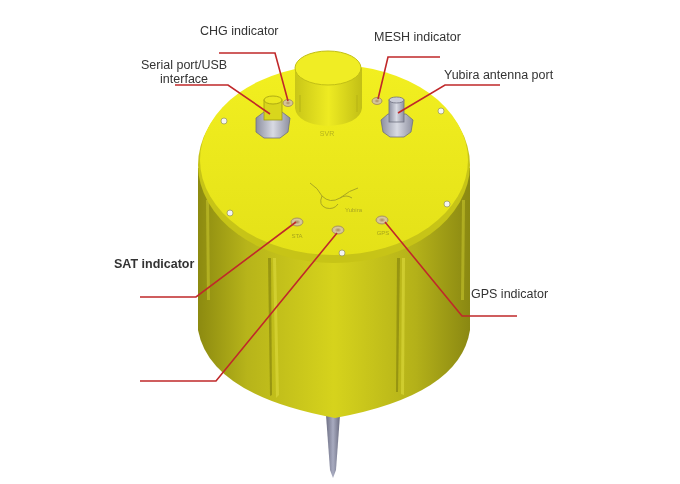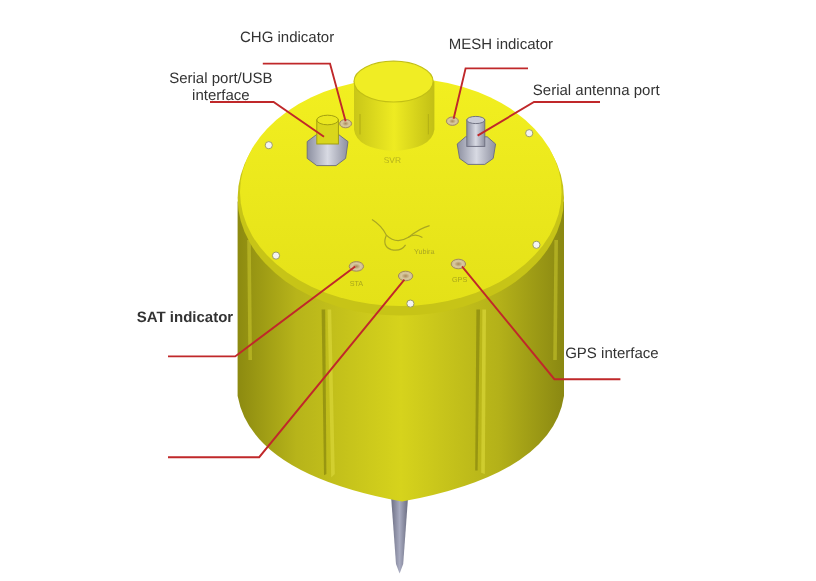--- a/index.html
+++ b/index.html
@@ -122,16 +122,16 @@
       <polyline points="140,381 216,381 337,233"></polyline>
     </g>
   </svg>
 
   <div class="label" style="left:200px; top:24px;">CHG indicator</div>
   <div class="label" style="left:374px; top:30px;text-align:center;">MESH indicator</div>
   <div class="label" style="left:141px; top:58px;">
     <div>Serial port/USB</div>
     <div>interface</div>
   </div>
-  <div class="label" style="left:444px; top:68px;">Serial antenna port</div>
+  <div class="label" style="left:444px; top:68px;">Yubira antenna port</div>
   <div class="label" style="left:114px; top:257px;font-weight:bold;">SAT indicator</div>
-  <div class="label" style="left:471px; top:287px;">GPS interface</div>
+  <div class="label" style="left:471px; top:287px;">GPS indicator</div>
 </div>
 
 </body></html>

